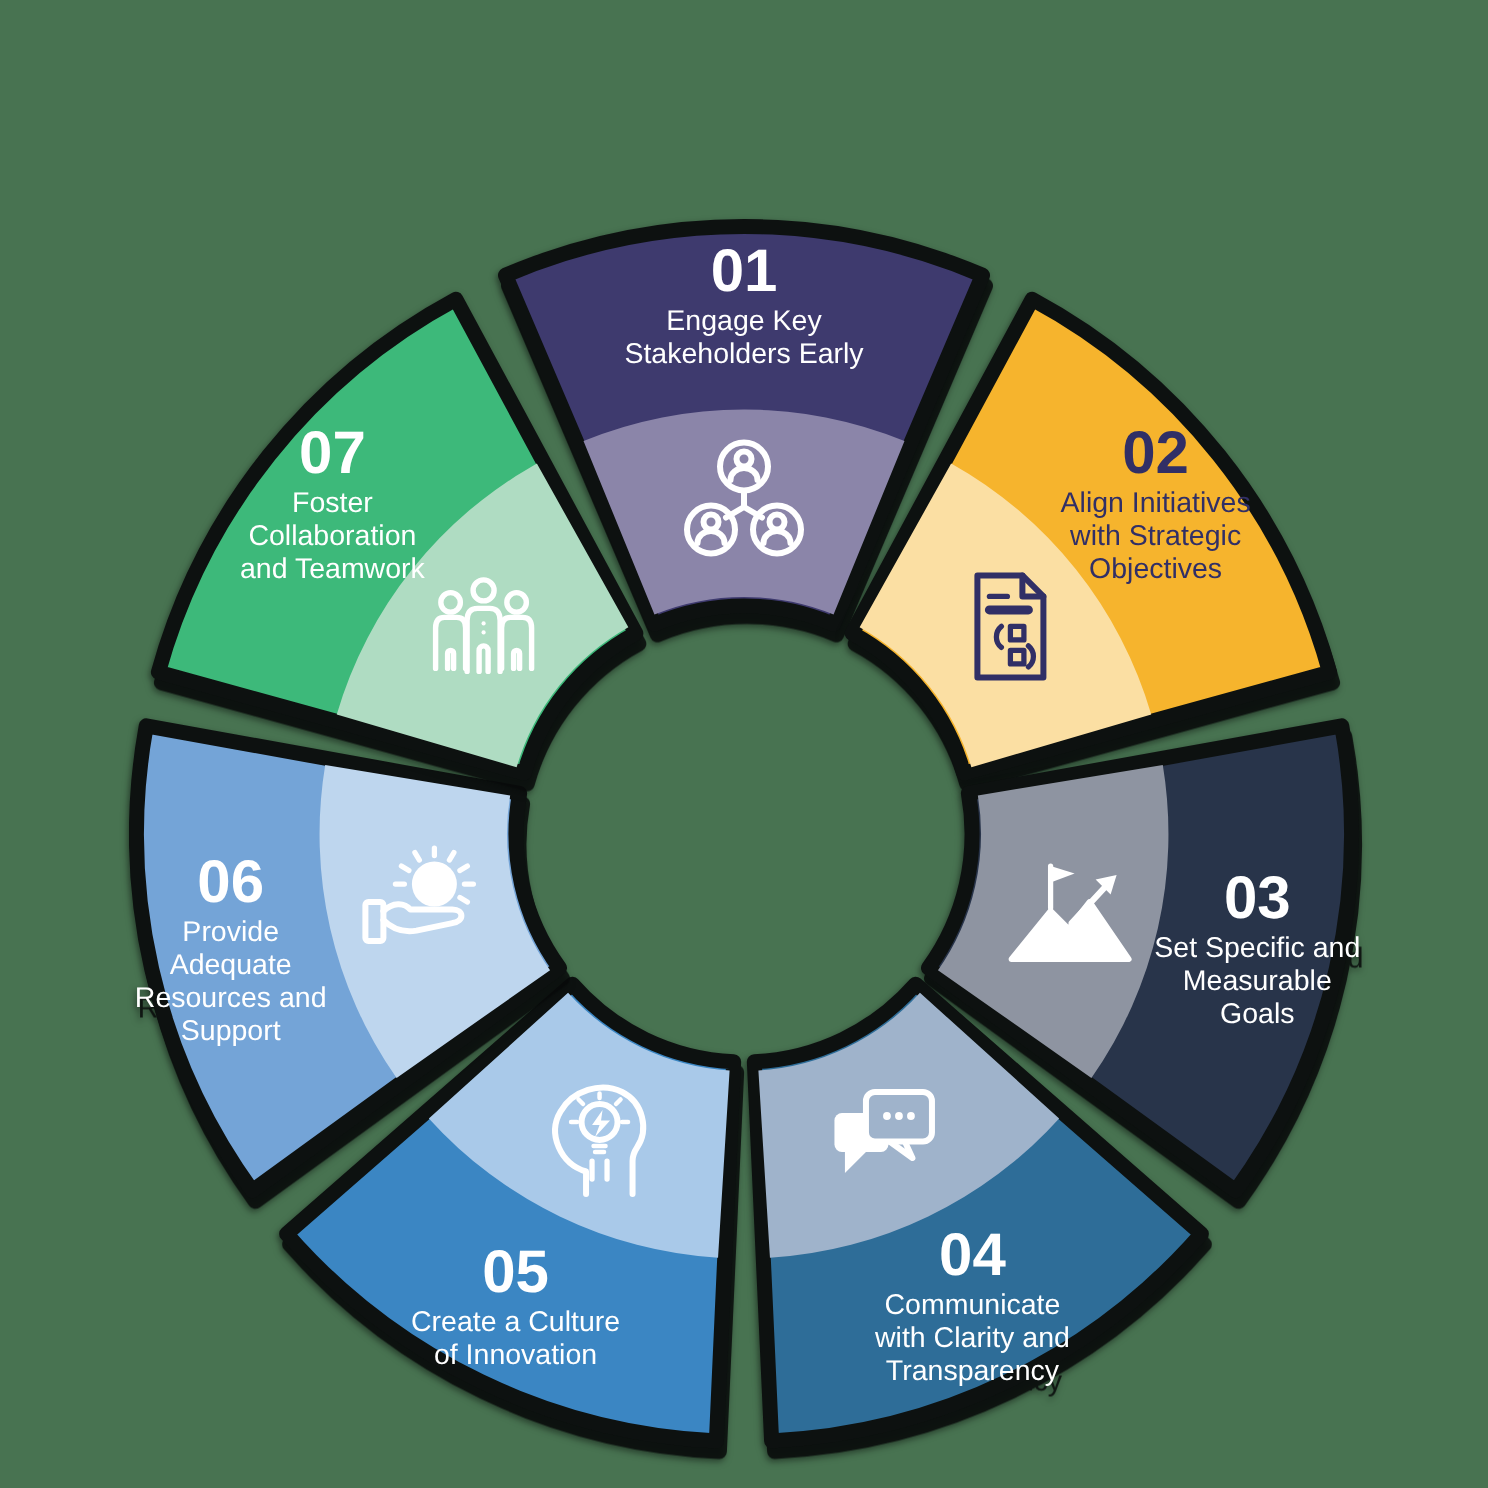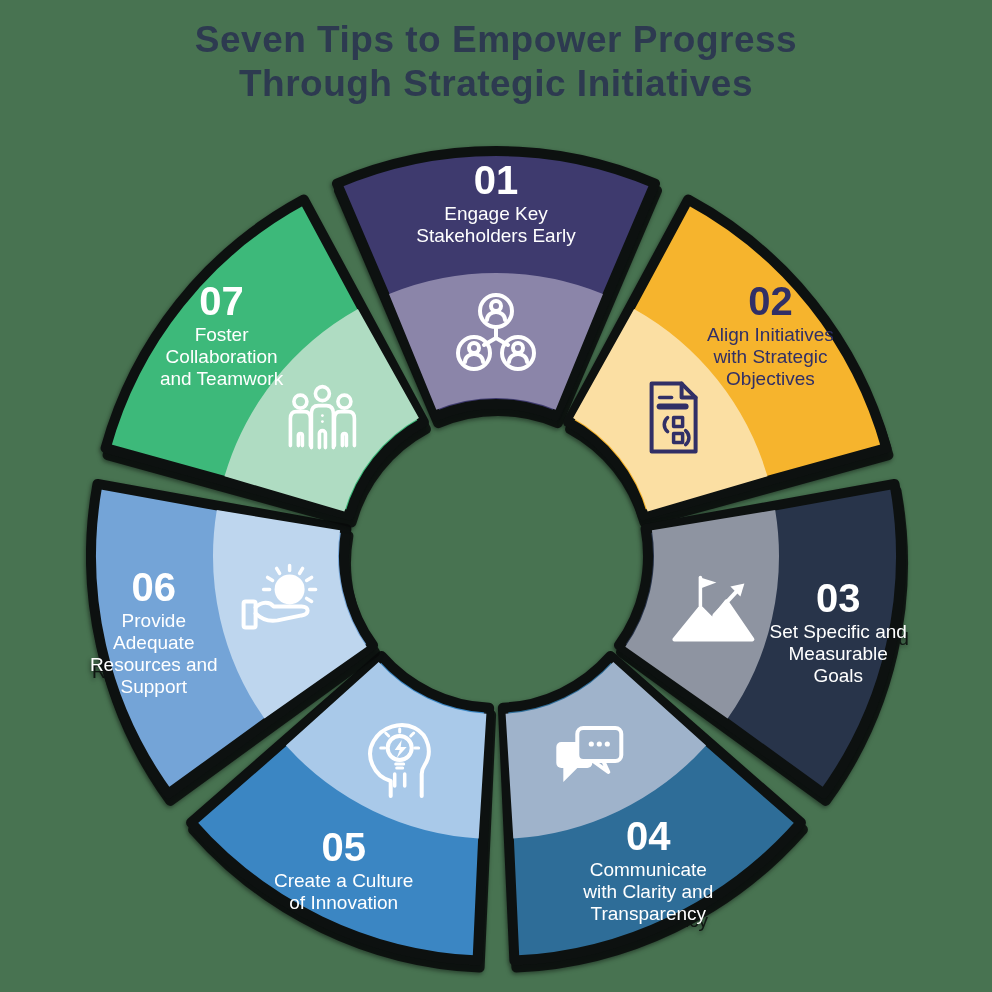--- a/index.html
+++ b/index.html
@@ -18,24 +18,20 @@
   .wheel-svg{position:absolute;left:0;top:0;}
   .wedge-group{filter:drop-shadow(2px 7px 0px rgba(8,11,10,0.85)) drop-shadow(-1px 2px 2px rgba(8,11,10,0.55));}
   text{font-family:"Liberation Sans", sans-serif;}
   .seg-number{font-weight:bold;font-size:40px;}
   .seg-label{font-size:19px;font-weight:500;}
 </style>
 </head>
 <body style="background: rgb(72, 115, 81);">
 
 <div class="stage" style="background: rgb(72, 115, 81);">
-  <div class="title" style="color: rgb(45, 58, 80);">
-    <div>Seven Tips to Empower Progress</div>
-    <div>Through Strategic Initiatives</div>
-  </div>
   <svg id="wheel" class="wheel-svg" width="992" height="992" viewBox="0 0 992 992">
       <g class="wedge-group">
         <path d="M 436.3 416.2 L 337.0 183.5
           A 405 405 0 0 1 655.0 183.5
           L 555.7 416.2
           A 152 152 0 0 0 436.3 416.2 Z" fill="#3E3A6E" stroke="#0D1110" stroke-width="10" stroke-linejoin="round"></path>
         <path d="M 436.3 409.7 L 389.0 294.0
           A 283 283 0 0 1 603.0 294.0
           L 555.7 409.7
           A 158 158 0 0 0 436.3 409.7 Z" fill="#8B85A9"></path>

